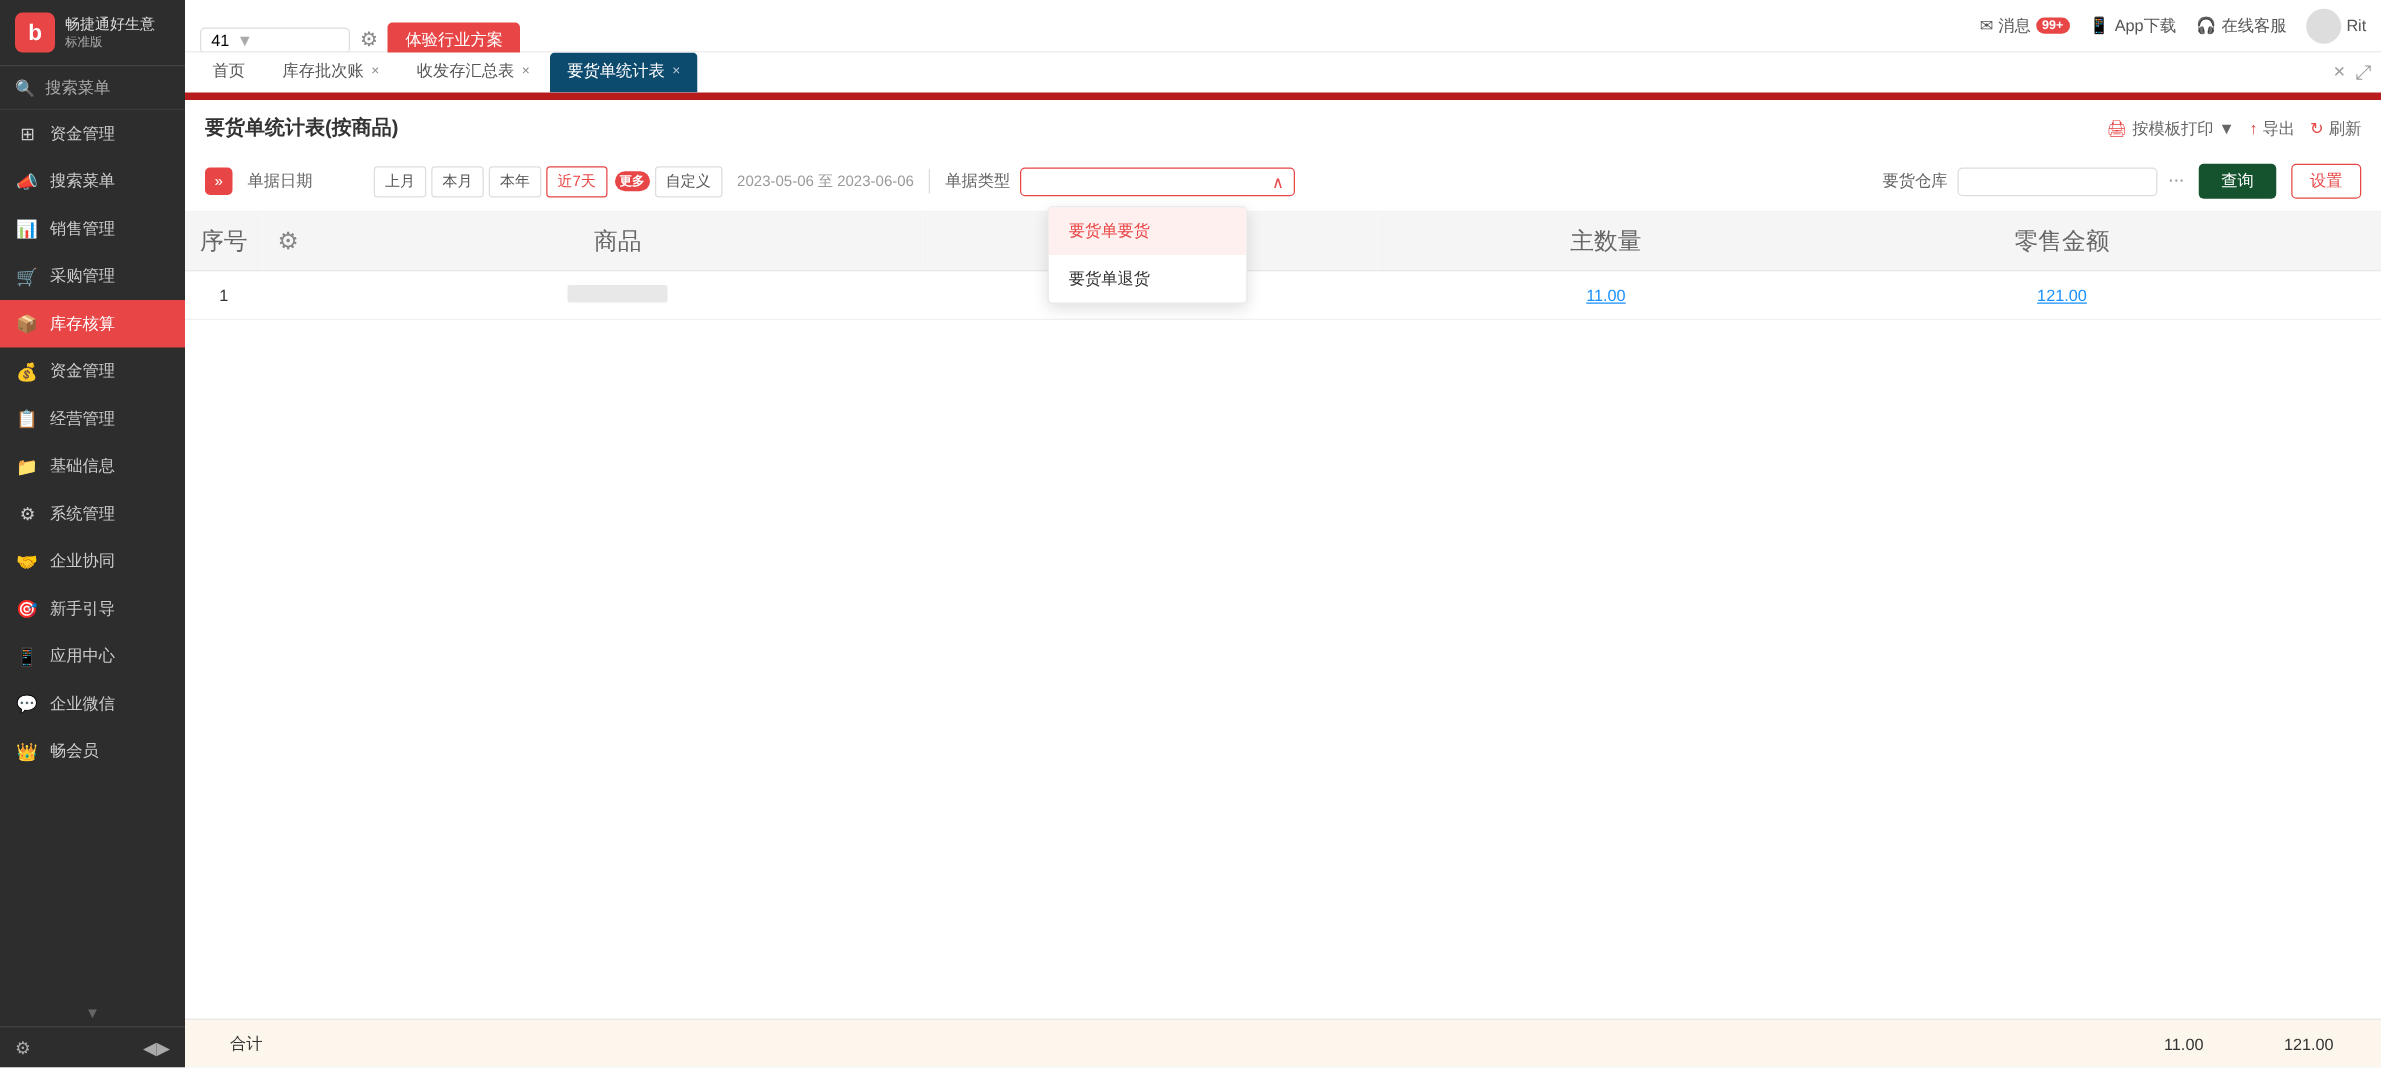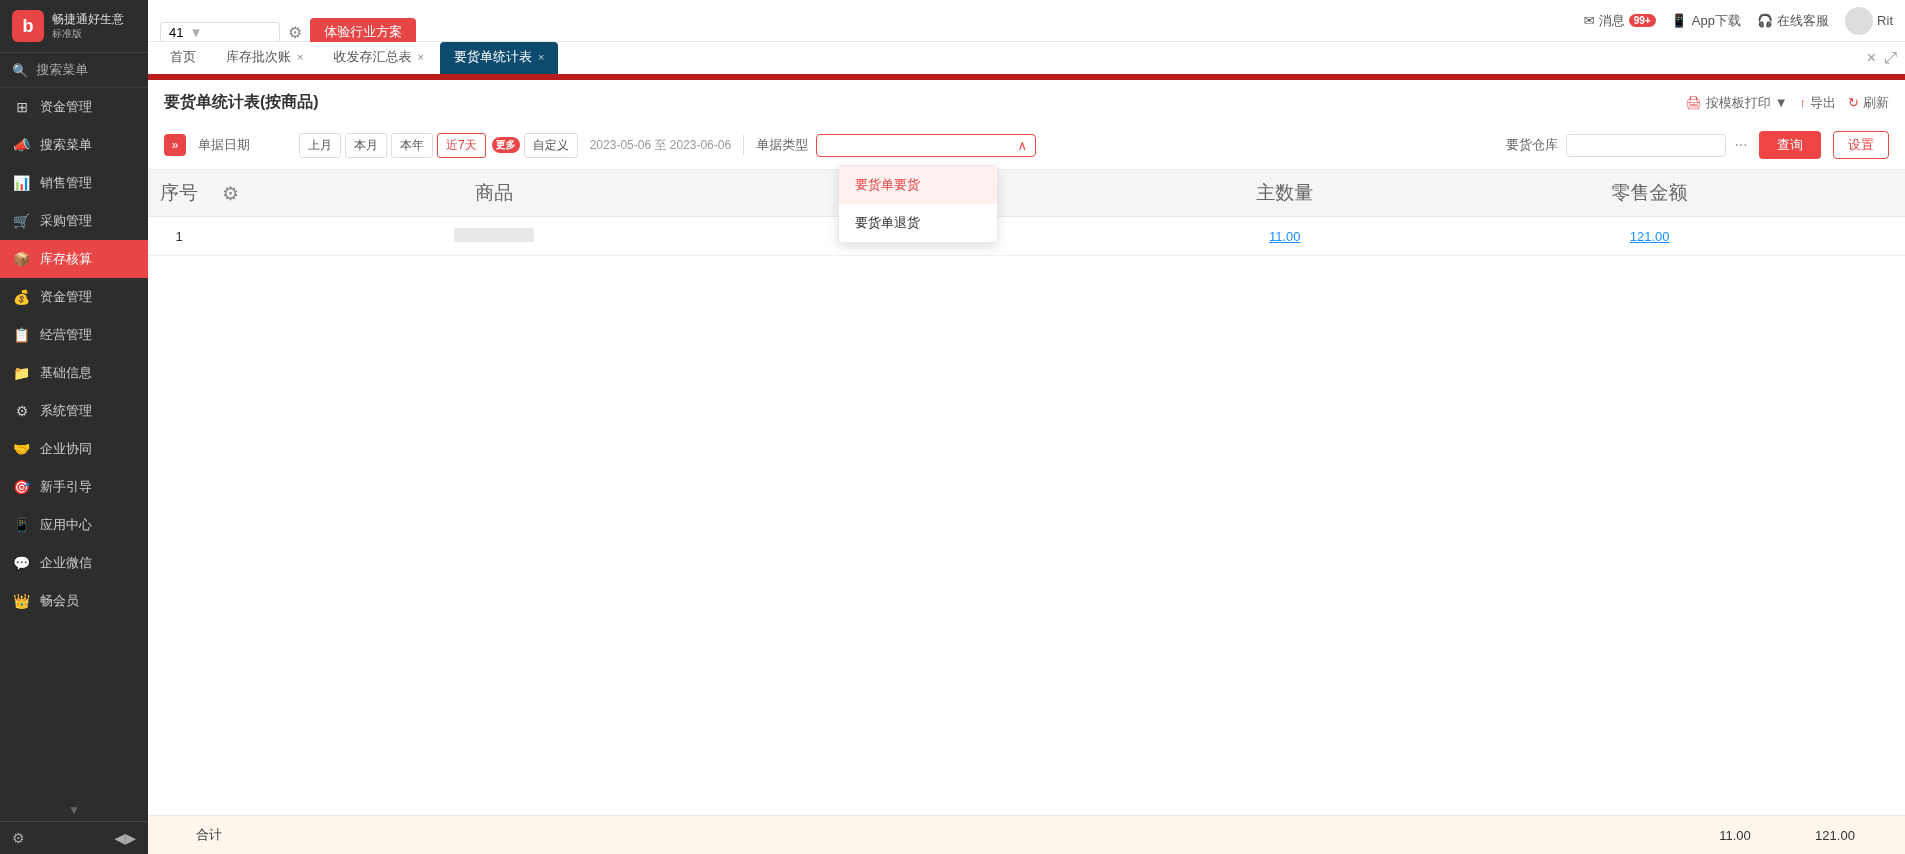--- a/index.html
+++ b/index.html
@@ -256,21 +256,21 @@
       border: 1px solid #ddd;
       border-radius: 4px;
       padding: 3px 8px;
       font-size: 13px;
       width: 160px;
       color: #999;
     }
     .warehouse-more { color: #999; cursor: pointer; font-size: 16px; letter-spacing: -1px; }
 
     .query-btn {
-      background: #ef4444;
+      background: #14532d;
       color: #fff;
       border: none;
       padding: 5px 18px;
       border-radius: 4px;
       cursor: pointer;
       font-size: 13px;
     }
     .set-btn {
       background: #fff;
       color: #e84646;
@@ -327,21 +327,21 @@
       color: #333;
     }
     .th-gear { color: #888; cursor: pointer; }
     .td-product { display: inline-block; width: 80px; height: 14px; background: #e8e8e8; border-radius: 2px; }
     .num-link { color: #1890ff; cursor: pointer; text-decoration: underline; }
 
     
     .table-footer {
       background: #fdf6ec;
       border-top: 1px solid #e8e8e8;
-      padding: 10px 20px;
+      padding: 10px 8px;
       display: flex;
       align-items: center;
       font-size: 13px;
       color: #333;
       flex-shrink: 0;
     }
     .footer-label { min-width: 200px; padding-left: 28px; }
     .footer-spacer { flex: 1; }
     .footer-num1 { min-width: 100px; text-align: center; }
     .footer-num2 { min-width: 100px; text-align: center; }

